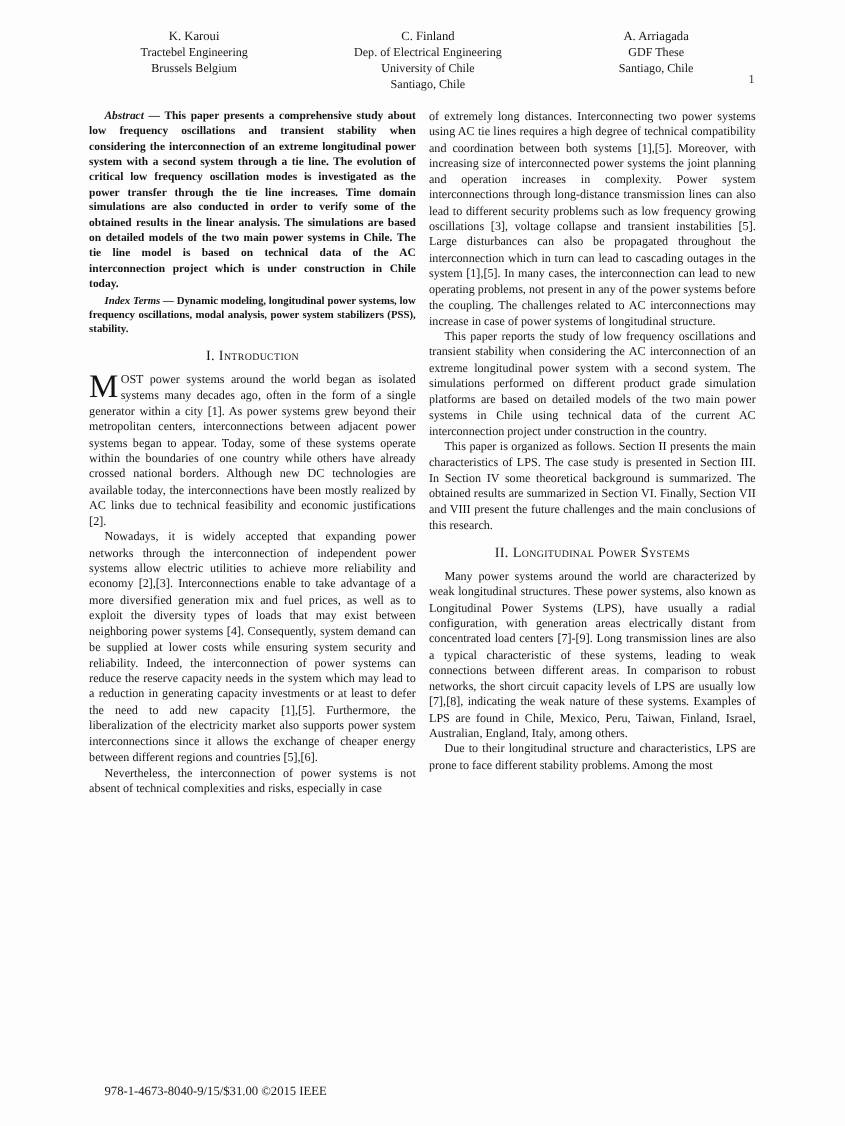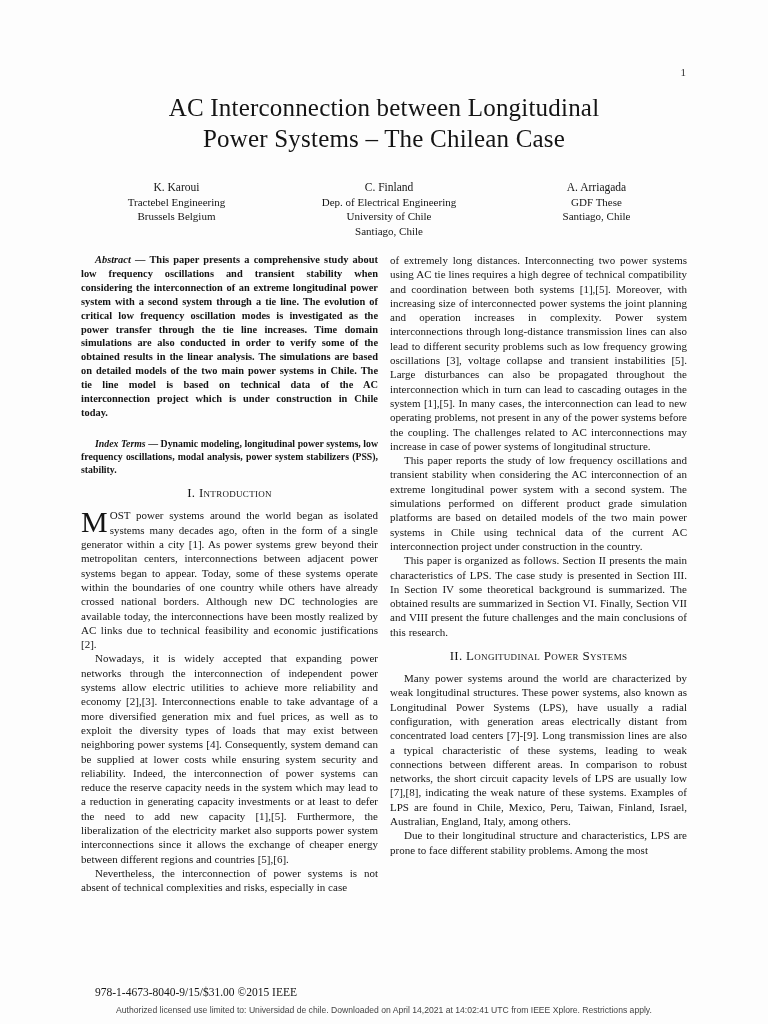--- a/index.html
+++ b/index.html
@@ -63,21 +63,21 @@
     font-weight: bold;
     font-size: 10.4px;
     line-height: 13.9px;
     word-spacing: 0.5px;
   }
   p.abstract .lead { font-style: italic; }
   p.index-terms {
     font-weight: bold;
     font-size: 9.8px;
     line-height: 13.2px;
-    margin-top: 17px;
+    margin-top: 1px;
   }
   p.index-terms .lead { font-style: italic; }
   h2.section-heading {
     font-size: 13px;
     font-weight: normal;
     font-variant: small-caps;
     text-align: center;
     margin: 9px 0 7px 0;
     letter-spacing: 0.3px;
   }
@@ -106,24 +106,20 @@
     color: #454545;
   }
 </style>
 </head>
 <body>
 
 <div class="page">
 
   <div class="page-number">1</div>
 
-  <h1 class="title">
-    <span style="display:block">AC Interconnection between Longitudinal</span>
-    <span style="display:block">Power Systems – The Chilean Case</span>
-  </h1>
 
   <div class="authors">
     <div class="author-block author-col-1">
       <div class="name">K. Karoui</div>
       <div>Tractebel Engineering</div>
       <div>Brussels Belgium</div>
     </div>
     <div class="author-block author-col-2">
       <div class="name">C. Finland</div>
       <div>Dep. of Electrical Engineering</div>
@@ -153,15 +149,14 @@
       <p>This paper reports the study of low frequency oscillations and transient stability when considering the AC interconnection of an extreme longitudinal power system with a second system. The simulations performed on different product grade simulation platforms are based on detailed models of the two main power systems in Chile using technical data of the current AC interconnection project under construction in the country.</p>
       <p>This paper is organized as follows. Section II presents the main characteristics of LPS. The case study is presented in Section III. In Section IV some theoretical background is summarized. The obtained results are summarized in Section VI. Finally, Section VII and VIII present the future challenges and the main conclusions of this research.</p>
       <h2 class="section-heading">II. Longitudinal Power Systems</h2>
       <p>Many power systems around the world are characterized by weak longitudinal structures. These power systems, also known as Longitudinal Power Systems (LPS), have usually a radial configuration, with generation areas electrically distant from concentrated load centers [7]-[9]. Long transmission lines are also a typical characteristic of these systems, leading to weak connections between different areas. In comparison to robust networks, the short circuit capacity levels of LPS are usually low [7],[8], indicating the weak nature of these systems. Examples of LPS are found in Chile, Mexico, Peru, Taiwan, Finland, Israel, Australian, England, Italy, among others.</p>
       <p>Due to their longitudinal structure and characteristics, LPS are prone to face different stability problems. Among the most</p>
     </div>
 
   </div>
 
   <div class="footer-isbn">978-1-4673-8040-9/15/$31.00 ©2015 IEEE</div>
-  <div class="license">Authorized licensed use limited to: Universidad de chile. Downloaded on April 14,2021 at 14:02:41 UTC from IEEE Xplore.  Restrictions apply.</div>
 
 </div>
 
 </body></html>

